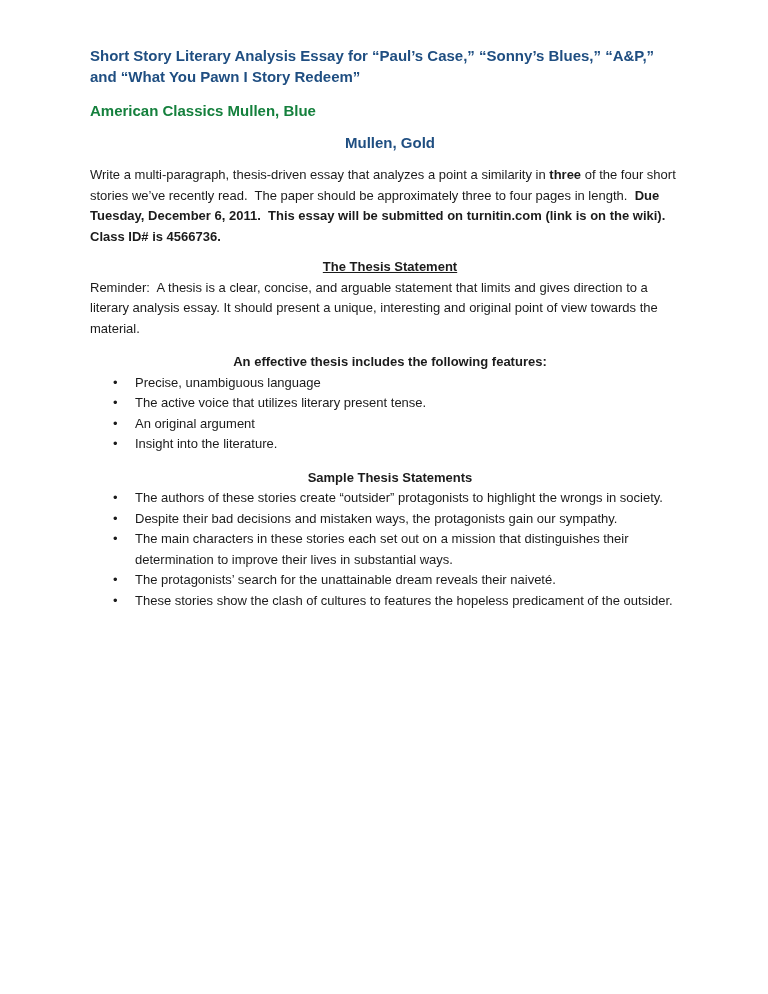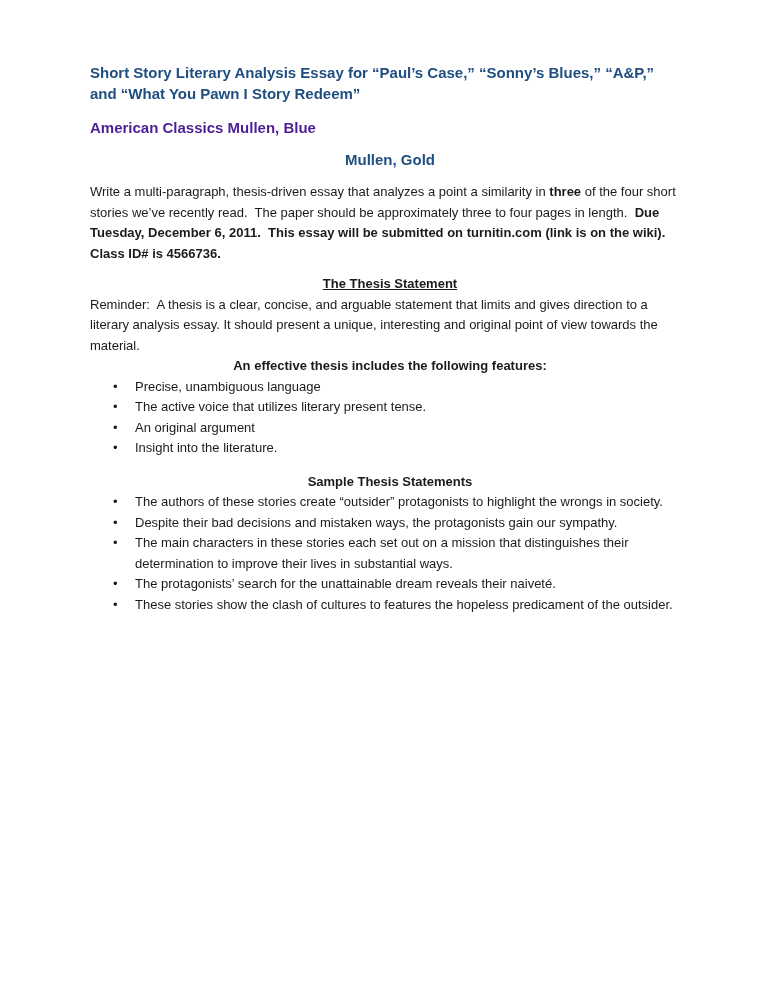--- a/index.html
+++ b/index.html
@@ -8,42 +8,42 @@
     height: 994px;
     background: #ffffff;
     font-family: "Liberation Sans", sans-serif;
     color: #1b1b1b;
     overflow: hidden;
   }
   .page {
     box-sizing: border-box;
     width: 768px;
     height: 994px;
-    padding: 62px 78px 0 90px;
+    padding: 45px 78px 0 90px;
     background: #ffffff;
   }
   .doc {
     width: 600px;
     font-size: 13px;
     line-height: 20.5px;
   }
   p { margin: 0; white-space: pre-wrap; }
   .title, .subtitle {
     font-weight: bold;
     font-size: 15px;
     line-height: 21px;
   }
   .title   { margin-bottom: 13px; }
   .subtitle{ margin-bottom: 11px; }
   .subtitle-last { margin-bottom: 12px; text-align: center; }
   .intro { margin-bottom: 10px; }
   .bold { font-weight: bold; }
   .section-heading { font-weight: bold; text-align: center; }
   .underline { text-decoration: underline; }
-  .reminder { }
+  .reminder { margin-bottom: 13px; }
   ul.bullets {
     list-style: none;
     margin: 0 0 13px 0;
     padding: 0;
   }
   ul.bullets.last { margin-bottom: 0; }
   ul.bullets li {
     position: relative;
     padding-left: 45px;
   }
@@ -55,21 +55,21 @@
   }
 </style>
 </head>
 <body>
 
 <div class="page">
   <div class="doc" style="color: rgb(27, 27, 27);">
 
     <p class="title heading-colored" style="color: rgb(31, 78, 129);"><span>Short Story Literary Analysis Essay for “Paul’s Case,” “Sonny’s Blues,” “A&amp;P,”</span><br><span>and “What You Pawn I Story Redeem”</span></p>
 
-    <p class="subtitle heading-colored" style="color: #4c1d95;">American Classics Mullen, Blue</p>
+    <p class="subtitle heading-colored" style="color: #15803d;">American Classics Mullen, Blue</p>
 
     <p class="subtitle subtitle-last heading-colored" style="color: rgb(31, 78, 129);">Mullen, Gold</p>
 
     <p class="intro"><span>Write a multi-paragraph, thesis-driven essay that analyzes a point a similarity in </span><span class="bold">three</span><span> of the four short stories we’ve recently read.  The paper should be approximately three to four pages in length.  </span><span class="bold">Due Tuesday, December 6, 2011.  This essay will be submitted on turnitin.com (link is on the wiki).  Class ID# is 4566736.</span></p>
 
     <p class="section-heading underline">The Thesis Statement</p>
     <p class="reminder">Reminder:  A thesis is a clear, concise, and arguable statement that limits and gives direction to a literary analysis essay. It should present a unique, interesting and original point of view towards the material.</p>
 
     <p class="section-heading">An effective thesis includes the following features:</p>
     <ul class="bullets">

